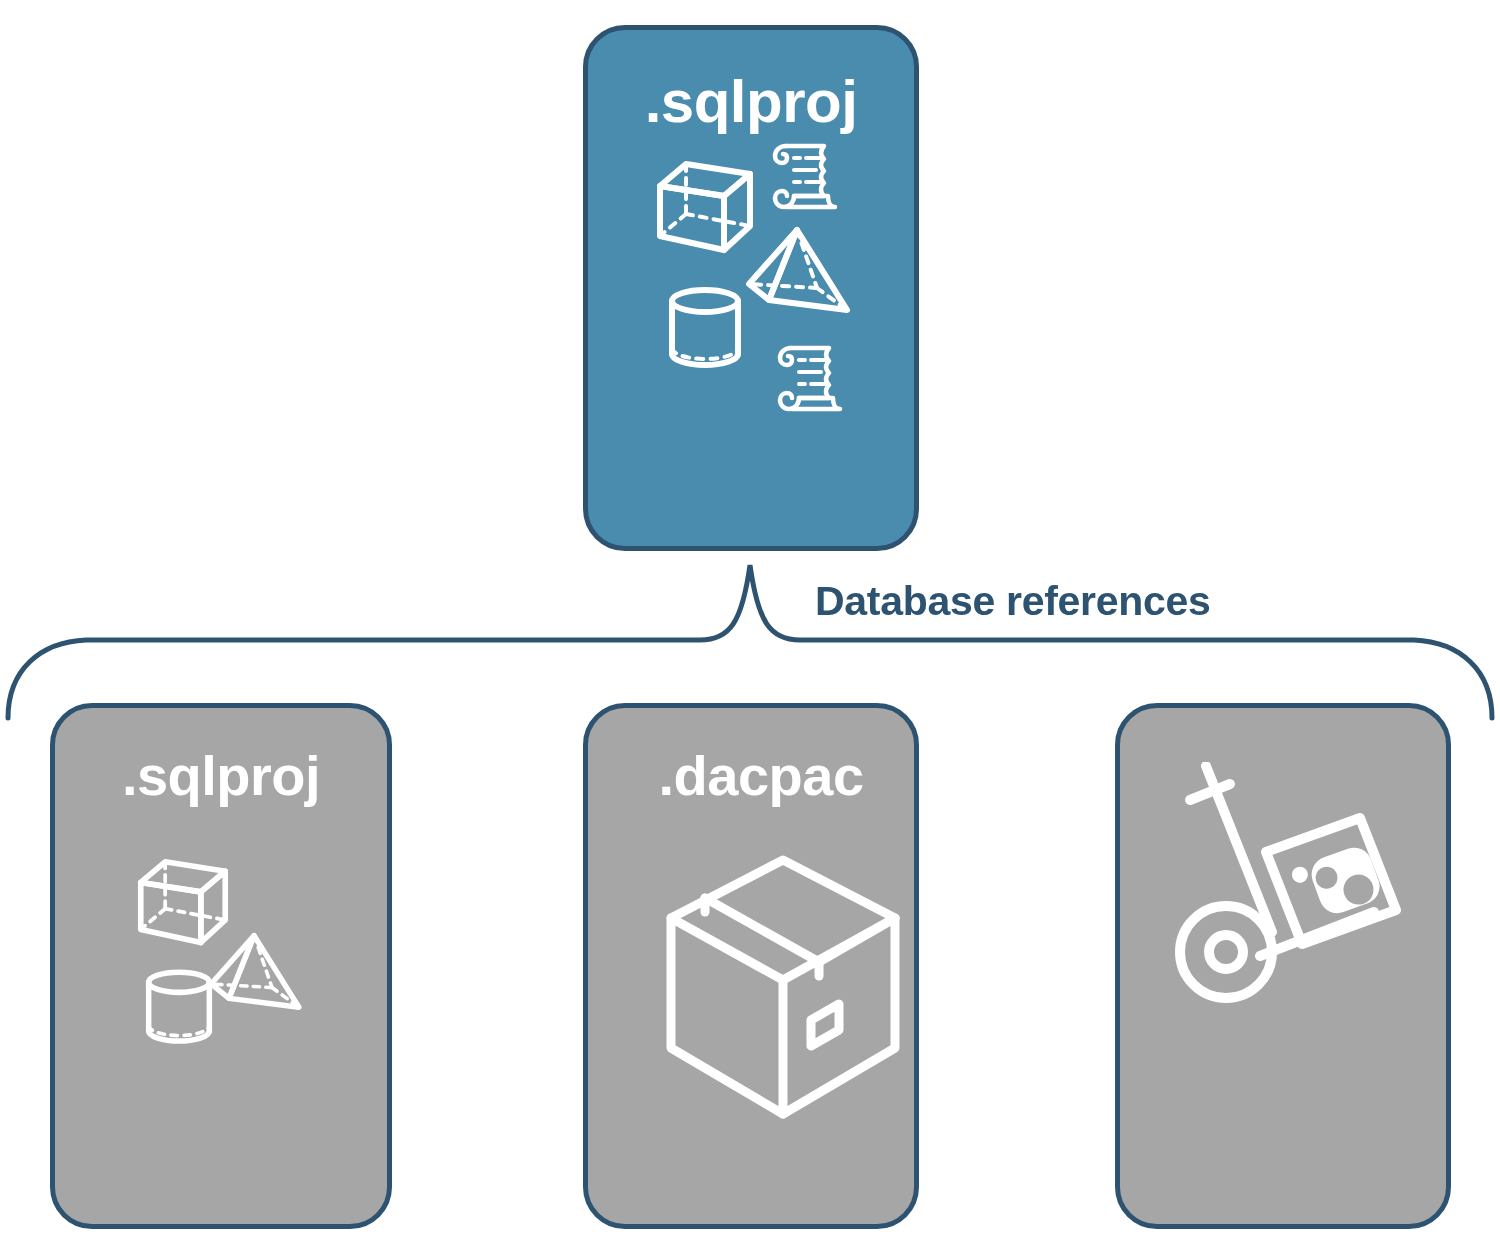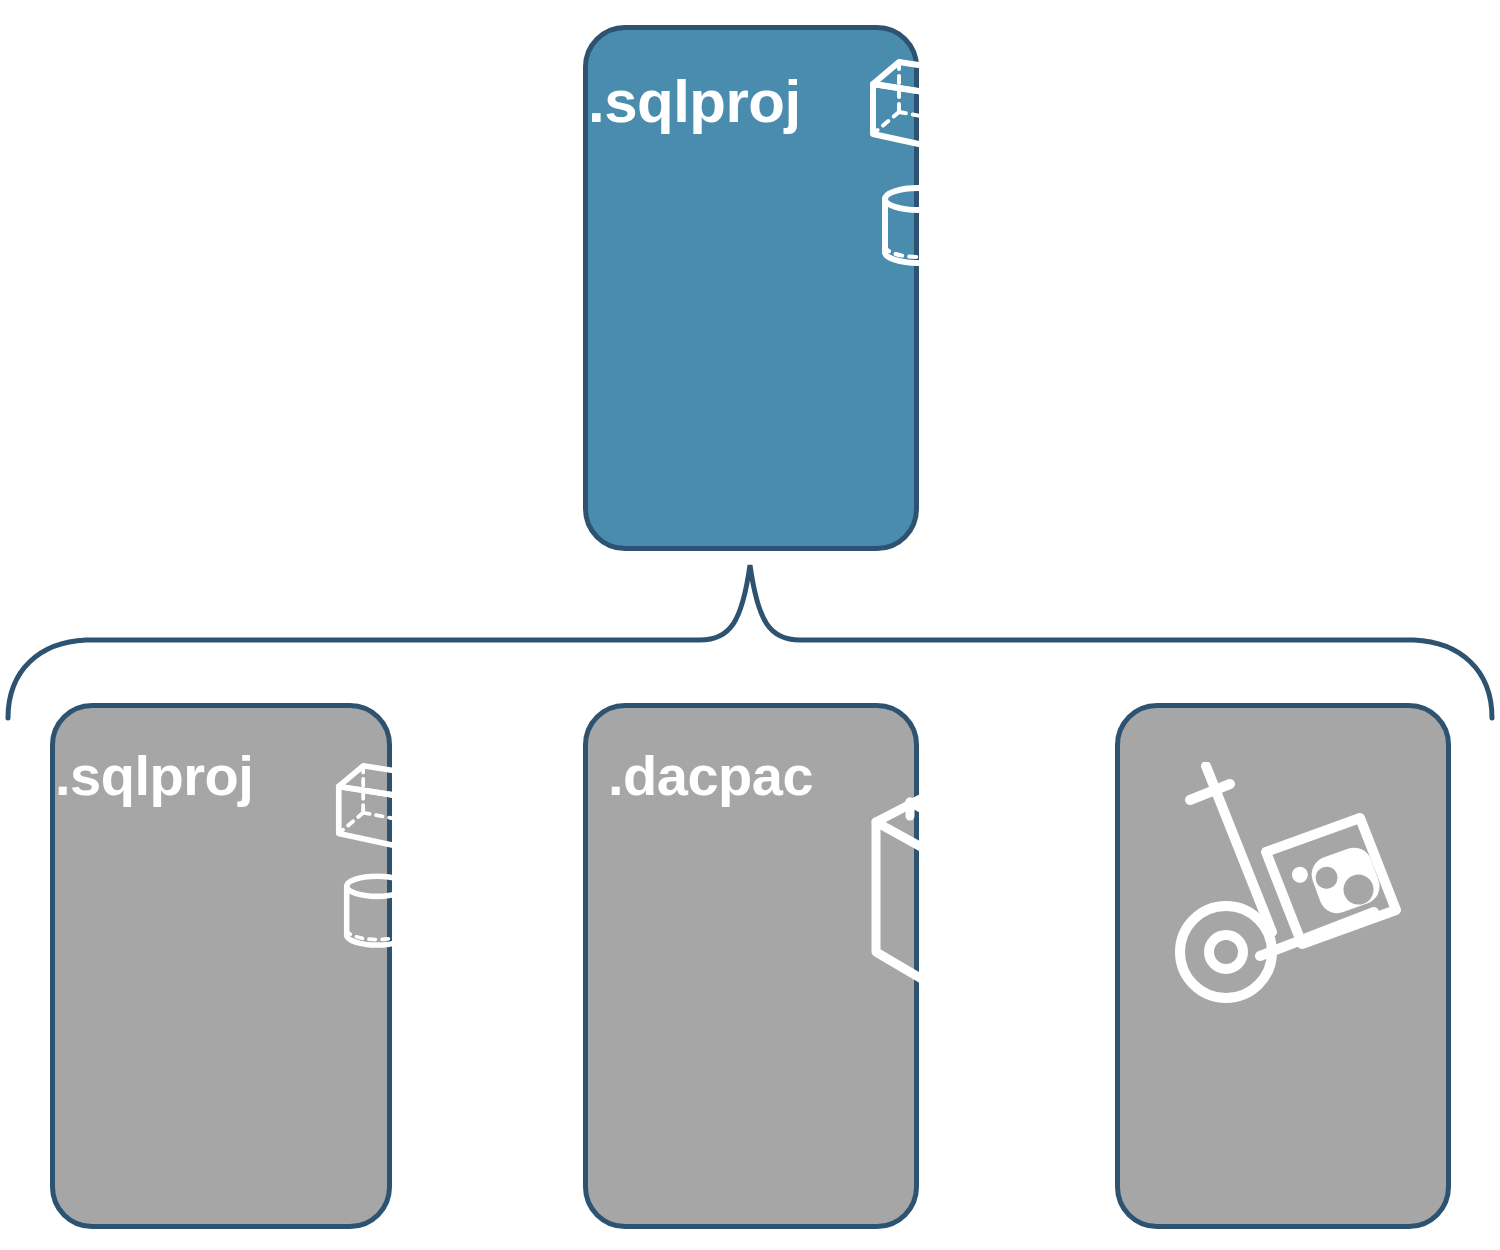--- a/index.html
+++ b/index.html
@@ -18,21 +18,22 @@
     overflow: hidden;
   }
 
   
   .card {
     position: absolute;
     box-sizing: border-box;
     border: 5px solid #2d5371;
     border-radius: 42px;
     display: flex;
-    flex-direction: row;
+    flex-direction: column;
+    align-items: center;
   }
   .card.primary  { background: #4a8cad; }
   .card.muted    { background: #a6a6a6; }
 
   .card-title {
     color: #ffffff;
     font-weight: bold;
     letter-spacing: -0.5px;
     line-height: 1;
     user-select: none;
@@ -175,20 +176,21 @@
   <svg id="brace" viewBox="0 0 1500 190">
     <path d="M8 168
              C 8 120, 40 92, 86 90
              L 700 90
              C 730 90, 742 72, 750 15
              C 758 72, 770 90, 800 90
              L 1414 90
              C 1460 92, 1492 120, 1492 168" fill="none" stroke="#2d5371" stroke-width="5" stroke-linecap="round"></path>
   </svg>
 
+  <div id="brace-label">Database references</div>
 
   <div class="card muted" id="card-sqlproj">
     <div class="card-title">.sqlproj</div>
     <div class="icon-area" id="sq-icons">
 
       <svg class="i-cube" width="92" height="94" viewBox="0 0 98 100">
         <g fill="none" stroke="#ffffff" stroke-width="6" stroke-linejoin="round" stroke-linecap="round">
           <path d="M4 26 L30 4 L94 14 L68 36 Z"></path>
           <path d="M4 26 L4 76 L68 90 L68 36 Z"></path>
           <path d="M68 36 L94 14 L94 66 L68 90 Z"></path>

